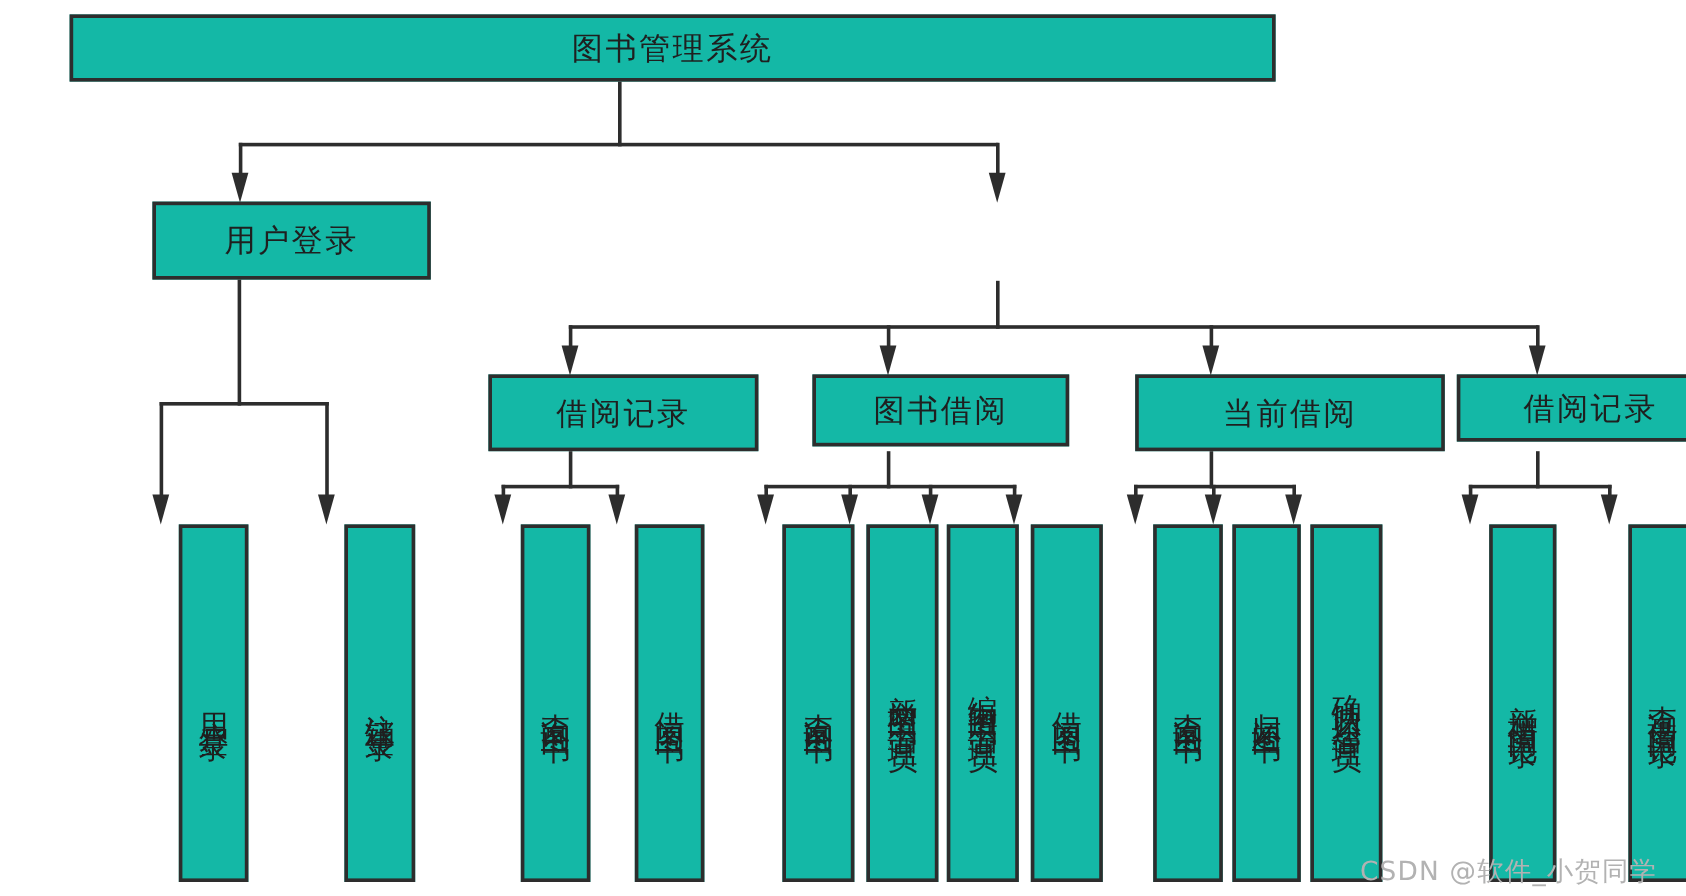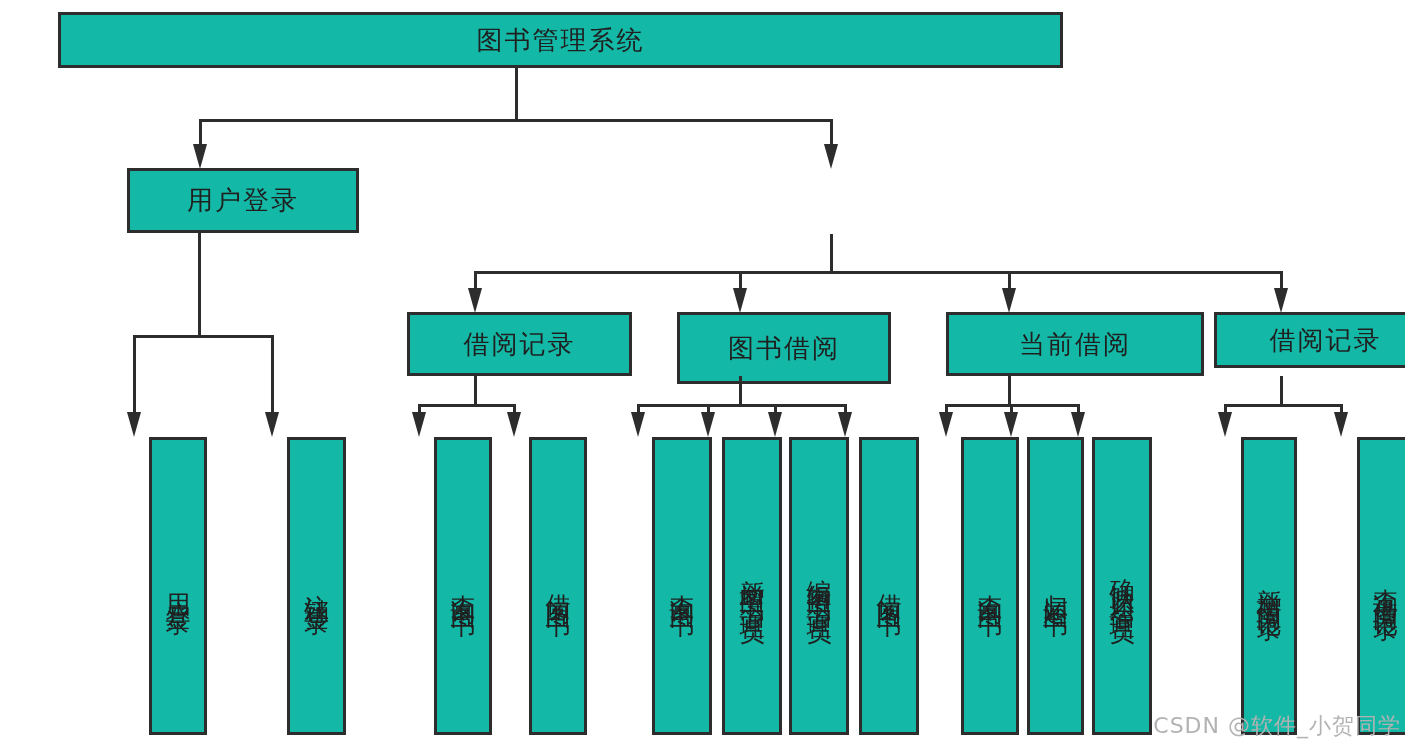--- a/index.html
+++ b/index.html
@@ -17,41 +17,41 @@
     font-size:25px;line-height:1;letter-spacing:6px;white-space:nowrap;
   }
   .vline{position:absolute;width:3px;background:#2d2d2d;}
   .hline{position:absolute;height:3px;background:#2d2d2d;}
   .arrowhead{
     position:absolute;width:0;height:0;
     border-left:7px solid transparent;border-right:7px solid transparent;
     border-top:25px solid #2d2d2d;
   }
   .watermark{
-    position:absolute;right:4px;bottom:6px;font-size:22px;color:#b2b2b2;
+    position:absolute;right:24px;bottom:6px;font-size:22px;color:#b2b2b2;
     letter-spacing:1px;white-space:nowrap;z-index:5;text-align:center;
   }
 </style>
 </head>
 <body>
 
 <div class="canvas">
 
   <div class="node" style="left:14px;top:12px;width:1005px;height:56px;">
     <span class="hlabel">图书管理系统</span>
   </div>
 
   <div class="node" style="left:83px;top:168px;width:232px;height:65px;">
     <span class="hlabel">用户登录</span>
   </div>
 
   <div class="node" style="left:363px;top:312px;width:225px;height:64px;">
     <span class="hlabel">借阅记录</span>
   </div>
-  <div class="node" style="left:633px;top:312px;width:214px;height:72px;font-family:Liberation Serif, serif;">
+  <div class="node" style="left:633px;top:312px;width:214px;height:60px;font-family:Liberation Serif, serif;">
     <span class="hlabel">图书借阅</span>
   </div>
   <div class="node" style="left:902px;top:312px;width:258px;height:64px;">
     <span class="hlabel">当前借阅</span>
   </div>
   <div class="node" style="left:1170px;top:312px;width:223px;height:56px;">
     <span class="hlabel">借阅记录</span>
   </div>
 
   <div class="node" style="left:105px;top:437px;width:58px;height:298px;">

